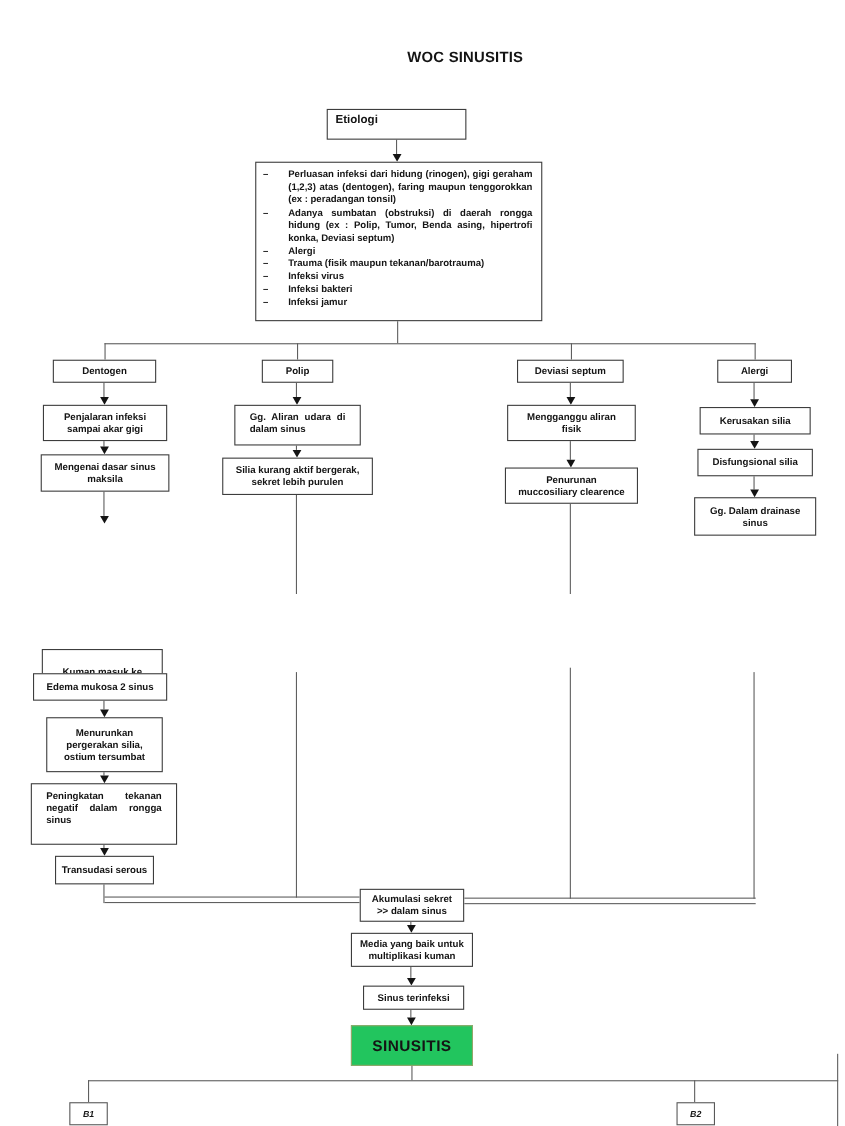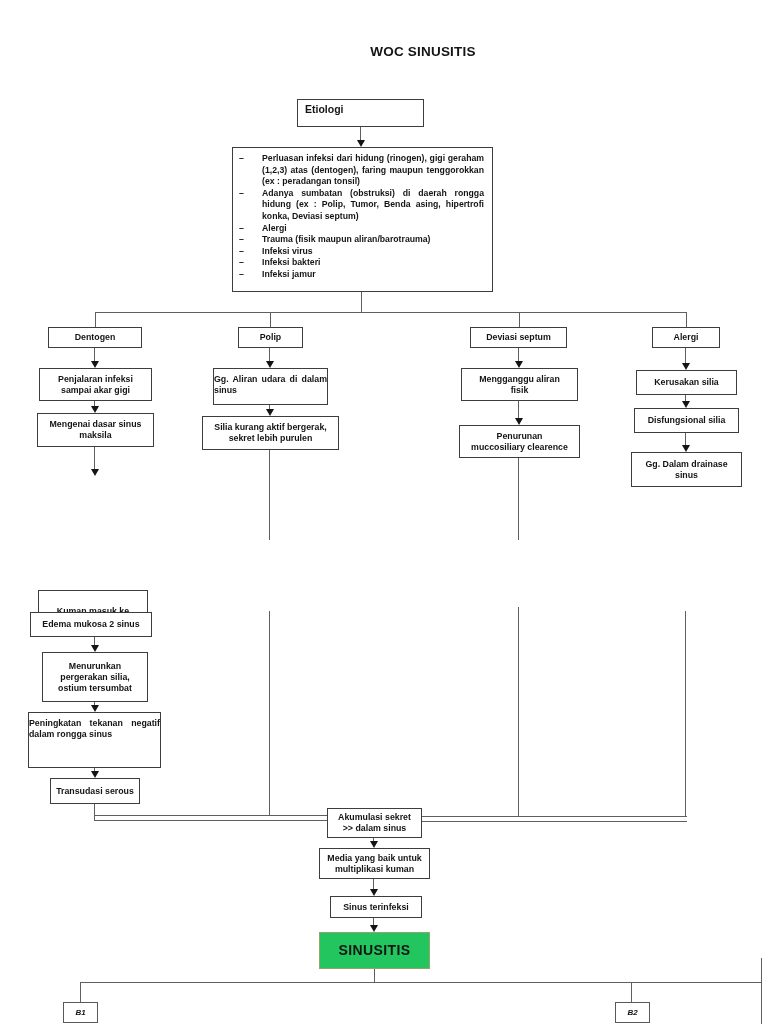--- a/index.html
+++ b/index.html
@@ -12,21 +12,21 @@
     font-size:13.5px;font-weight:bold;letter-spacing:.2px;padding-left:39px;
   }
   .bx{
     position:absolute;box-sizing:border-box;background:#fff;
     border:1.4px solid #3d3d3d;
     display:flex;align-items:center;justify-content:center;
     text-align:center;white-space:pre-line;
     font-size:8.8px;font-weight:bold;line-height:11px;padding:1px 2px;
   }
   .tl{display:block;text-align:left;white-space:normal;padding:4px 7px;font-size:10.5px;}
-  .jst{display:block;text-align:justify;white-space:normal;padding:5px 0;}
+  .jst{display:block;text-align:justify;white-space:normal;padding:5px 13px;}
   .bigbx{
     position:absolute;box-sizing:border-box;background:#fff;border:1.5px solid #3d3d3d;
     padding:5px 8px 4px 6px;font-size:8.7px;font-weight:bold;line-height:11.6px;
   }
   .itm{display:flex;}
   .itm .mk{width:23px;flex:none;}
   .itm .tx{flex:1;text-align:justify;}
   .vl{position:absolute;width:1.4px;background:#5f5f5f;}
   .hl{position:absolute;height:1.4px;background:#5f5f5f;}
   .ah{
@@ -61,21 +61,21 @@
     <div class="itm">
       <span class="mk">–</span>
       <span class="tx">Adanya sumbatan (obstruksi) di daerah rongga hidung (ex : Polip, Tumor, Benda asing, hipertrofi konka, Deviasi septum)</span>
     </div>
     <div class="itm">
       <span class="mk">–</span>
       <span class="tx">Alergi</span>
     </div>
     <div class="itm">
       <span class="mk">–</span>
-      <span class="tx">Trauma (fisik maupun aliran/barotrauma)</span>
+      <span class="tx">Trauma (fisik maupun tekanan/barotrauma)</span>
     </div>
     <div class="itm">
       <span class="mk">–</span>
       <span class="tx">Infeksi virus</span>
     </div>
     <div class="itm">
       <span class="mk">–</span>
       <span class="tx">Infeksi bakteri</span>
     </div>
     <div class="itm">

